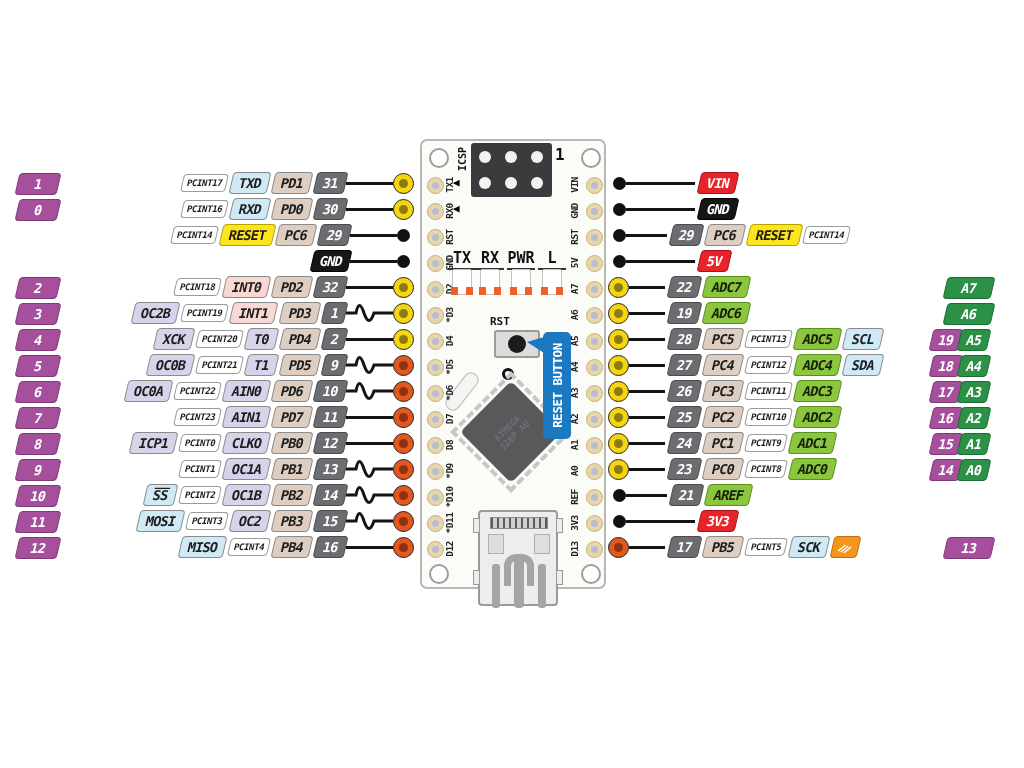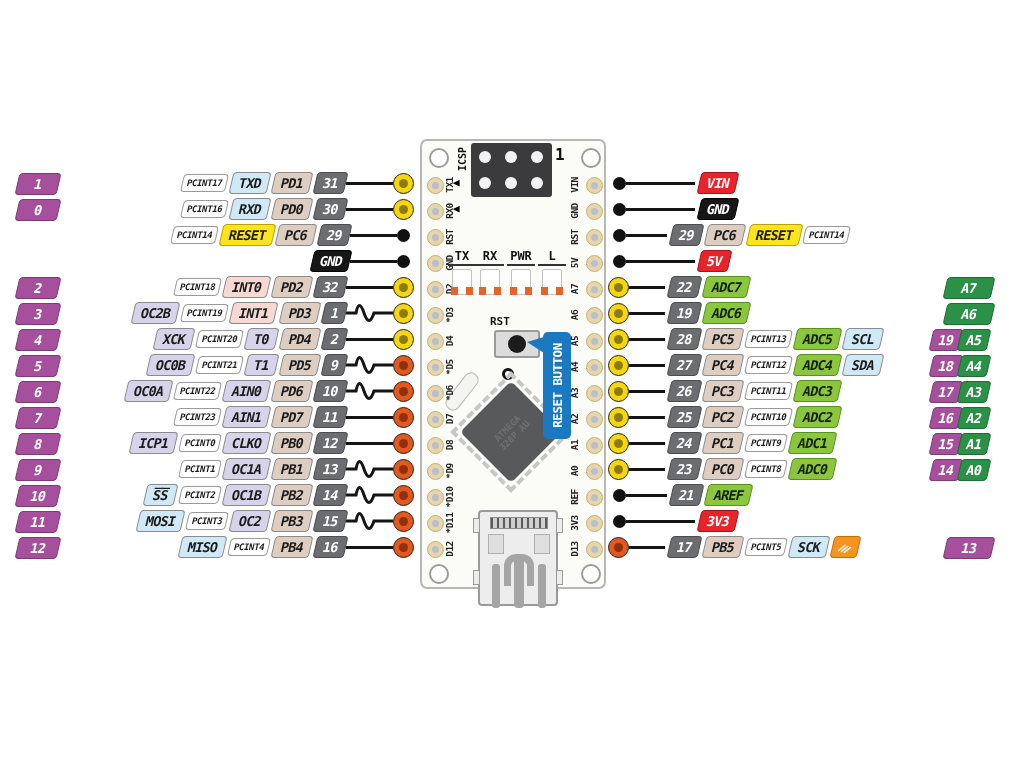--- a/index.html
+++ b/index.html
@@ -54,21 +54,21 @@
   .plabel{position:absolute;width:40px;height:12px;display:flex;align-items:center;
           justify-content:center;transform:rotate(-90deg);font-weight:bold;font-size:9.5px;
           letter-spacing:-0.5px;color:#222;white-space:nowrap;}
   #icsp{position:absolute;left:49px;top:2px;width:81px;height:54px;background:#3b3b3d;
         border-radius:3px;}
   #icsp b{position:absolute;width:12px;height:12px;border-radius:50%;background:#f2f2f2;}
   #icsp-label{position:absolute;left:24px;top:12px;width:34px;height:12px;transform:rotate(-90deg);
         font-weight:bold;font-size:10px;color:#111;text-align:center;}
   #icsp-pin1{position:absolute;left:133px;top:4px;font-weight:bold;font-size:16px;color:#111;}
   .tri{position:absolute;font-size:11px;color:#000;line-height:11px;}
-  .ledlab{position:absolute;top:108px;font-weight:bold;font-size:12px;color:#111;
+  .ledlab{position:absolute;top:108px;font-weight:bold;font-size:15px;color:#111;
           text-align:center;border-bottom:2px solid #333;padding-bottom:1px;}
   .ledbody{position:absolute;top:128px;width:20px;height:26px;background:#fff;
            border:1.5px solid #c2c2c2;border-radius:2px;box-sizing:border-box;}
   .ledbody s{position:absolute;bottom:-1px;width:7px;height:8px;background:#e8622a;display:block;}
   .ledbody s.l{left:-2px;} .ledbody s.r{right:-2px;}
   #rstlab{position:absolute;left:68px;top:174px;font-weight:bold;font-size:11px;color:#111;}
   #rstbtn{position:absolute;left:72px;top:189px;width:46px;height:28px;background:#dcdcdc;
           border:2px solid #9b9b9b;border-radius:3px;box-sizing:border-box;
           display:flex;align-items:center;justify-content:center;}
   #rstbtn i{width:18px;height:18px;border-radius:50%;background:#1c1c1c;display:block;}

